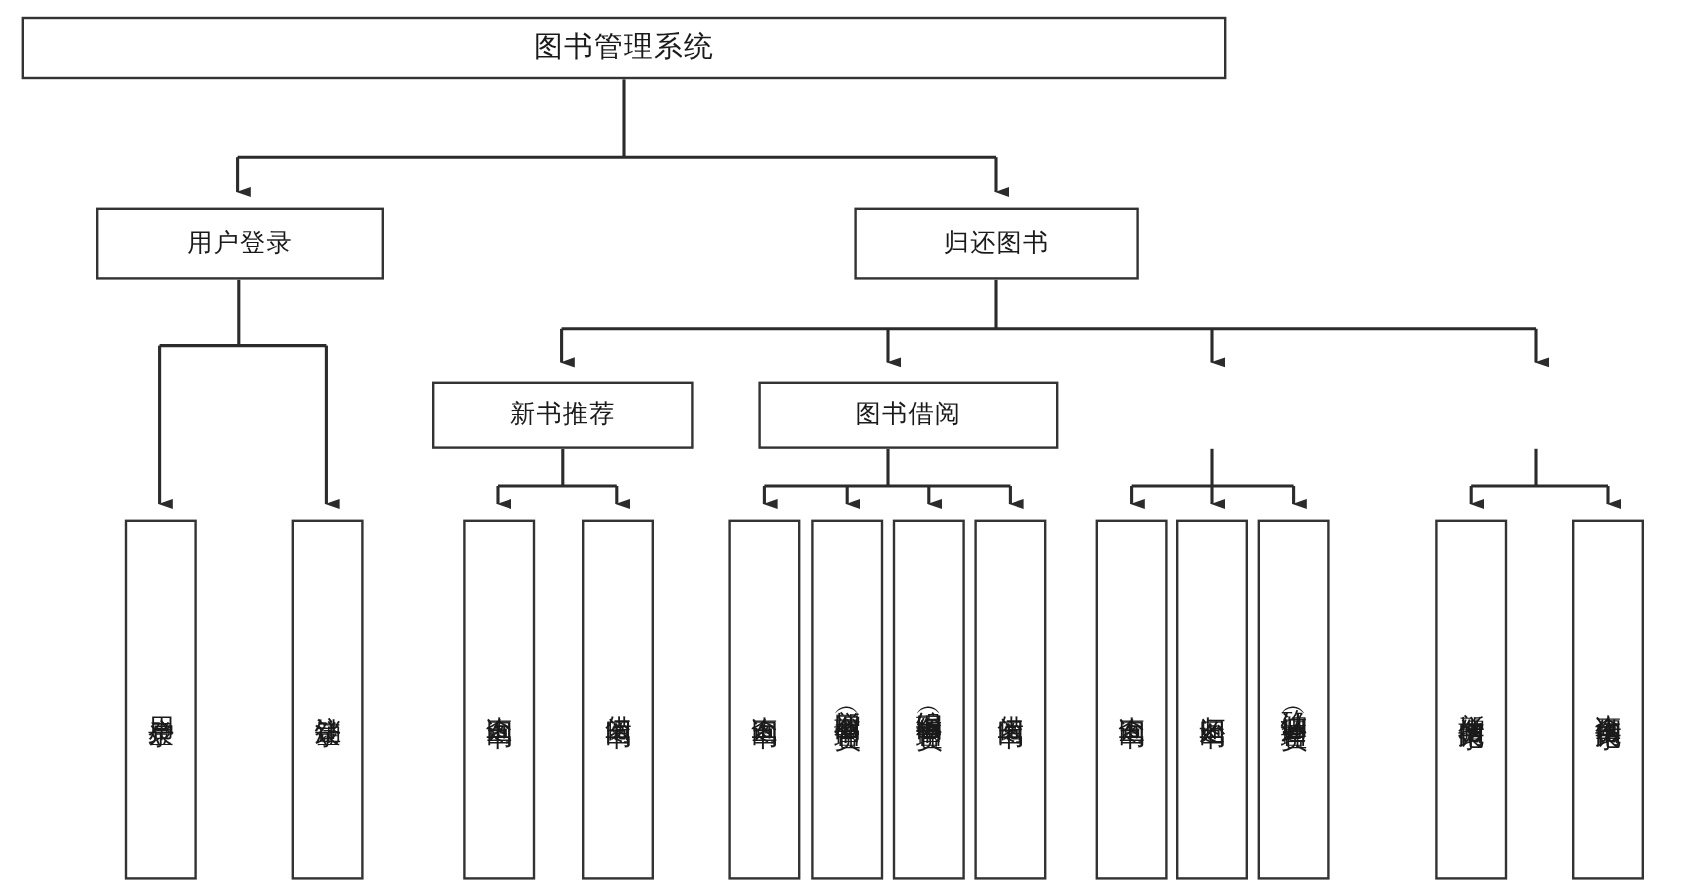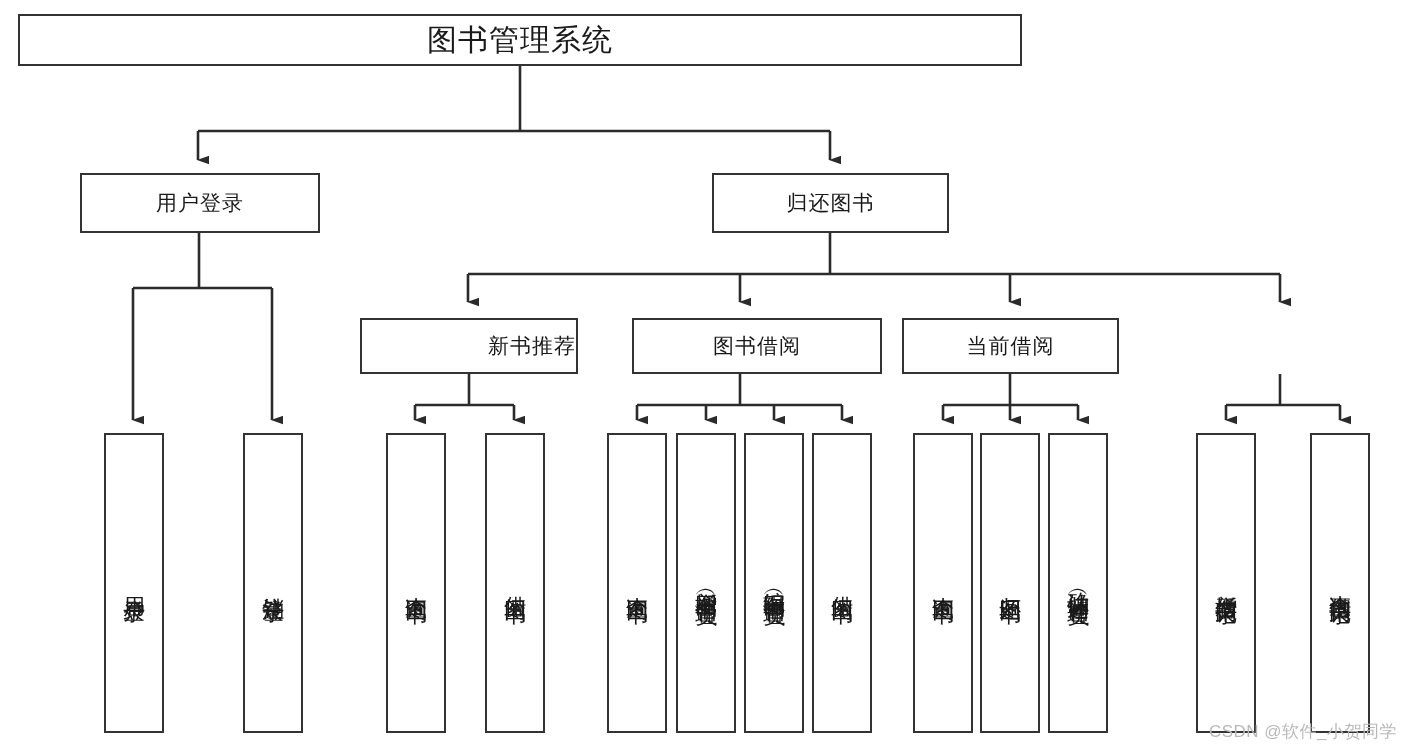--- a/index.html
+++ b/index.html
@@ -24,21 +24,21 @@
   }
   .node .lbl{
     display:block;
     text-align:center;
     line-height:1.22;
     white-space:nowrap;
   }
 
   
   .h-node .lbl{font-size:21px;letter-spacing:1px;}
-  .root .lbl{font-size:30px;letter-spacing:1px;}
+  .root .lbl{font-size:24px;letter-spacing:1px;}
 
   
   .v-node{align-items:center;justify-content:center;}
   .v-node .lbl{
     writing-mode:vertical-rl;
     text-orientation:upright;
     font-size:22px;
     line-height:1.30;
     letter-spacing:2px;
     white-space:normal;
@@ -115,31 +115,28 @@
   </div>
 
   <div class="node h-node" style="left:80px;top:173px;width:240px;height:60px;">
     <span class="lbl">用户登录</span>
   </div>
 
   <div class="node h-node" style="left:712px;top:173px;width:237px;height:60px;">
     <span class="lbl">归还图书</span>
   </div>
 
-  <div class="node h-node" style="left:360px;top:318px;width:218px;height:56px;justify-content:flex-end;">
+  <div class="node h-node" style="left:360px;top:318px;width:218px;height:56px;">
     <span class="lbl">新书推荐</span>
   </div>
 
   <div class="node h-node" style="left:632px;top:318px;width:250px;height:56px;">
     <span class="lbl">图书借阅</span>
   </div>
 
-  <div class="node h-node" style="left:902px;top:318px;width:217px;height:56px;">
-    <span class="lbl">当前借阅</span>
-  </div>
 
 
   <div class="node v-node" style="left:104px;top:433px;width:60px;height:300px;">
     <span class="lbl">用户登录</span>
   </div>
 
   <div class="node v-node" style="left:243px;top:433px;width:60px;height:300px;">
     <span class="lbl">注销登录</span>
   </div>
 
@@ -180,15 +177,14 @@
   </div>
 
   <div class="node v-node" style="left:1196px;top:433px;width:60px;height:300px;">
     <span class="lbl">新增借阅记录</span>
   </div>
 
   <div class="node v-node" style="left:1310px;top:433px;width:60px;height:300px;">
     <span class="lbl">查询借阅记录</span>
   </div>
 
-  <div class="watermark">CSDN @软件_小贺同学</div>
 
 </div>
 
 </body></html>

